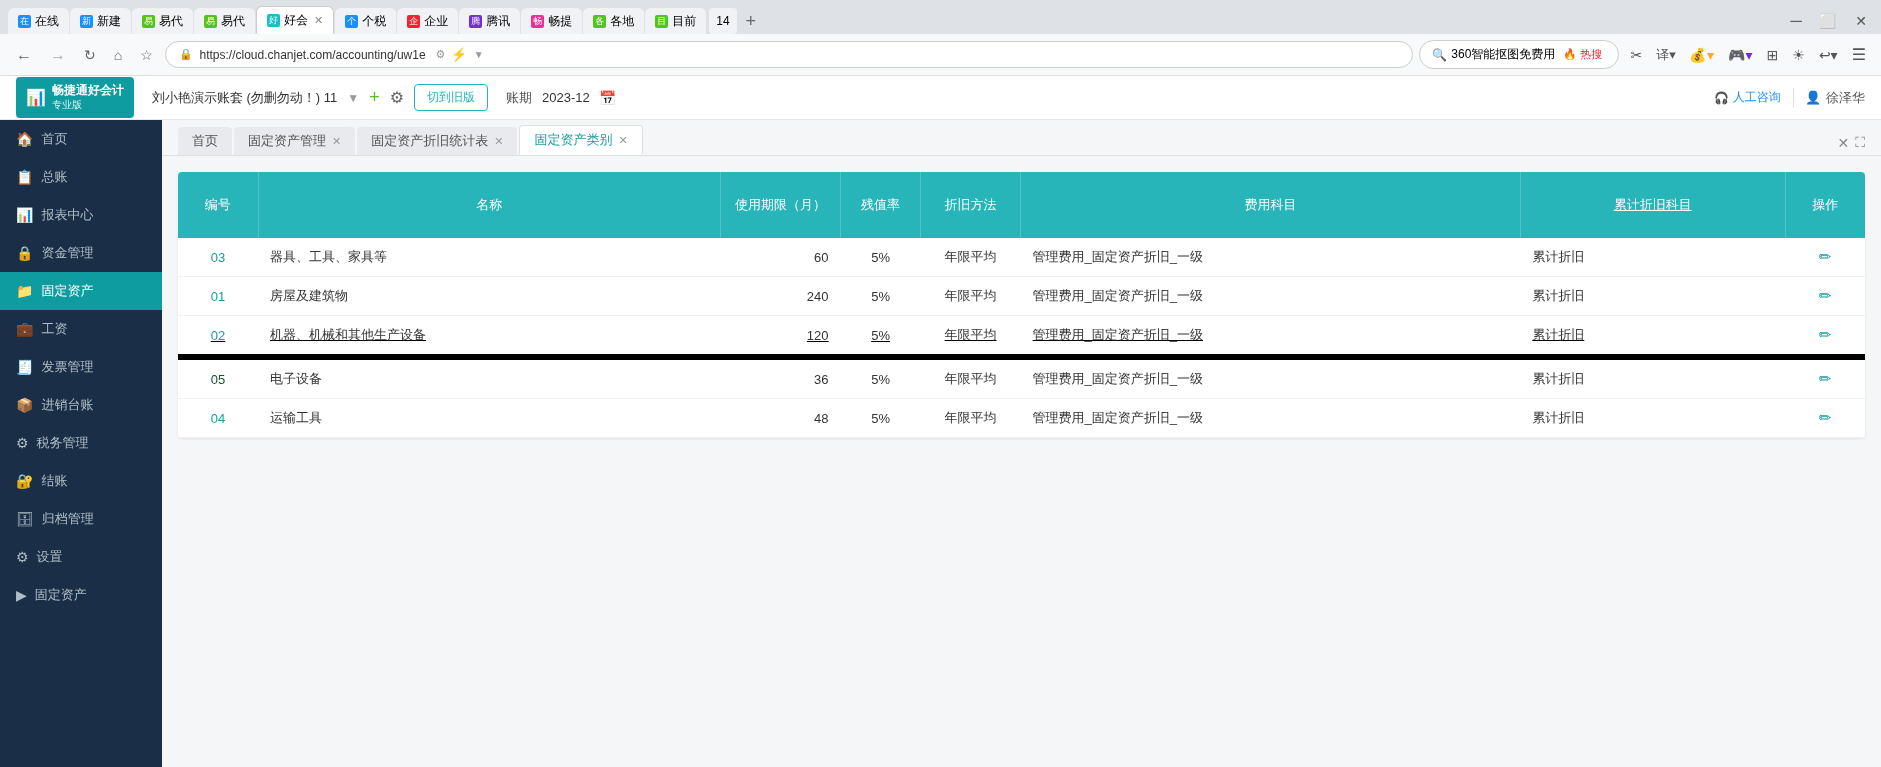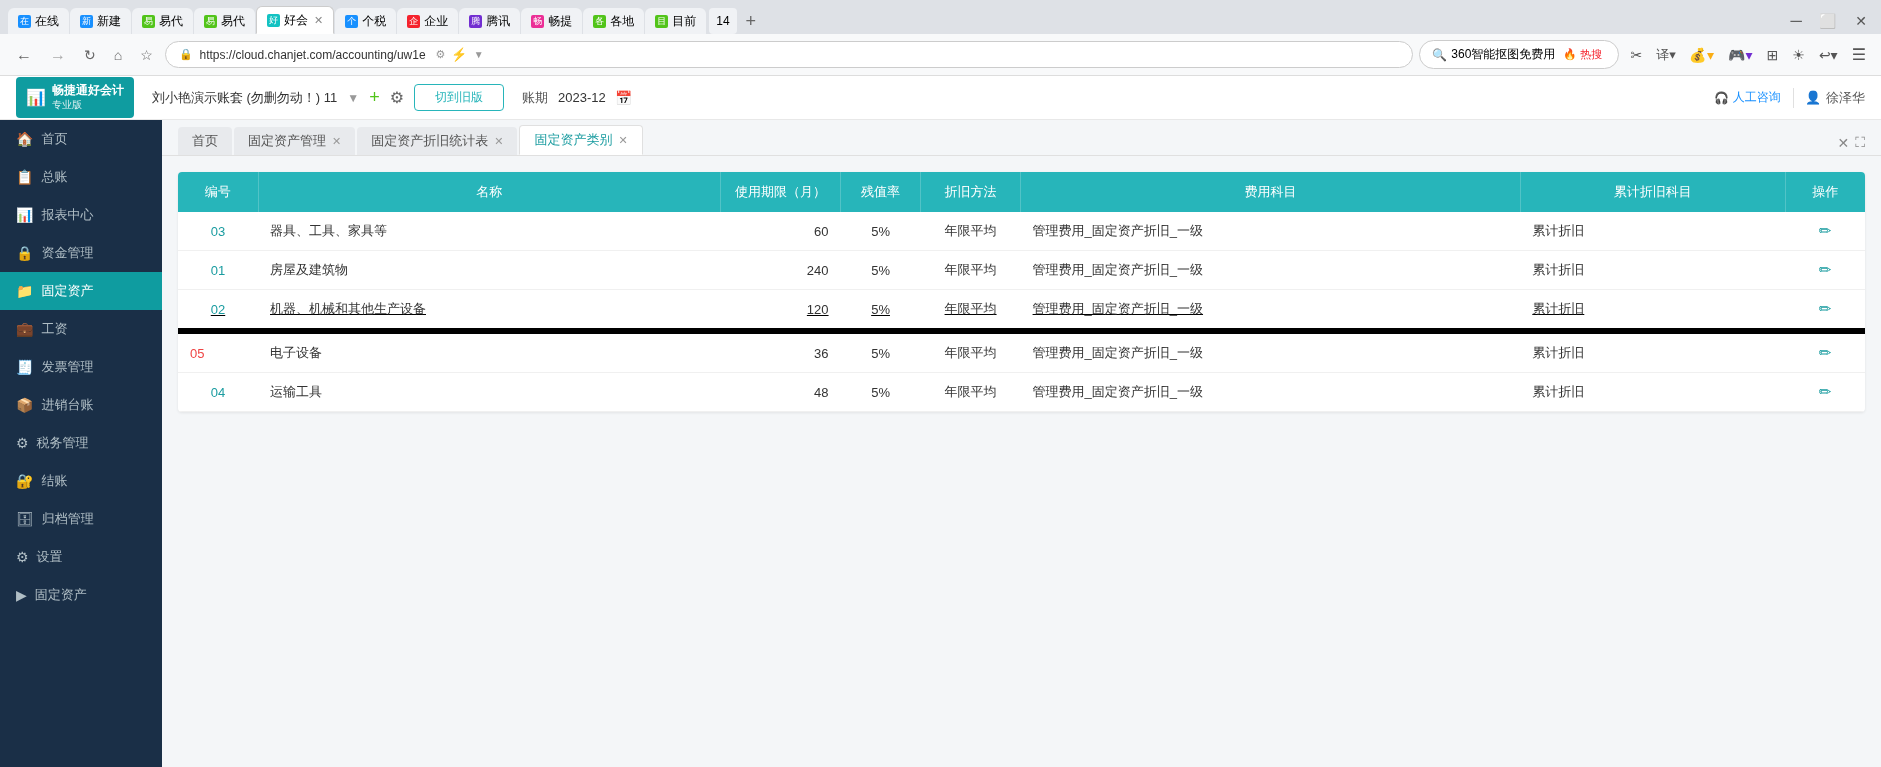--- a/index.html
+++ b/index.html
@@ -128,21 +128,21 @@
         <div style="color:#fff;font-size:12px;font-weight:bold;line-height:1.2;">畅捷通好会计</div>
         <div style="color:rgba(255,255,255,0.85);font-size:10px;">专业版</div>
       </div>
     </div>
 
     <span style="font-size:13px;color:#333;">刘小艳演示账套 (勿删勿动！) 11</span>
     <button style="background:none;border:none;font-size:12px;color:#999;cursor:pointer;">▼</button>
     <button style="background:none;border:none;font-size:18px;color:#52c41a;cursor:pointer;">+</button>
     <button style="background:none;border:none;font-size:16px;color:#666;cursor:pointer;">⚙</button>
 
-    <button style="background:#fff;border:1px solid #27b5ba;color:#27b5ba;padding:4px 20px;border-radius:4px;font-size:12px;cursor:pointer;">切到旧版</button>
+    <button style="background:#fff;border:1px solid #27b5ba;color:#27b5ba;padding:4px 12px;border-radius:4px;font-size:12px;cursor:pointer;">切到旧版</button>
 
     <span style="font-size:13px;color:#555;margin-left:8px;">账期</span>
     <span style="font-size:13px;color:#333;font-weight:500;">2023-12</span>
     <button style="background:none;border:none;font-size:14px;color:#1890ff;cursor:pointer;">📅</button>
 
     <div style="margin-left:auto;display:flex;align-items:center;gap:12px;">
       <div style="font-size:12px;color:#1890ff;display:flex;align-items:center;gap:3px;cursor:pointer;">
         <span>🎧</span>
         <span>人工咨询</span>
       </div>
@@ -243,21 +243,21 @@
         <div style="padding:16px;">
           <table style="width:100%;border-collapse:collapse;background:#fff;border-radius:4px;overflow:hidden;box-shadow:0 1px 3px rgba(0,0,0,0.08);">
             <thead>
               <tr style="background:#27b5ba;color:#fff;">
                 <th style="padding:11px 18px;font-size:13px;font-weight:500;text-align:center;border-right:1px solid rgba(255,255,255,0.2);width:80px;">编号</th>
                 <th style="padding:11px 12px;font-size:13px;font-weight:500;text-align:center;border-right:1px solid rgba(255,255,255,0.2);">名称</th>
                 <th style="padding:11px 12px;font-size:13px;font-weight:500;text-align:center;border-right:1px solid rgba(255,255,255,0.2);width:120px;">使用期限（月）</th>
                 <th style="padding:11px 12px;font-size:13px;font-weight:500;text-align:center;border-right:1px solid rgba(255,255,255,0.2);width:80px;">残值率</th>
                 <th style="padding:11px 12px;font-size:13px;font-weight:500;text-align:center;border-right:1px solid rgba(255,255,255,0.2);width:100px;">折旧方法</th>
                 <th style="padding:11px 12px;font-size:13px;font-weight:500;text-align:center;border-right:1px solid rgba(255,255,255,0.2);">费用科目</th>
-                <th style="padding:11px 12px;font-size:13px;font-weight:500;text-align:center;border-right:1px solid rgba(255,255,255,0.2);">累计折旧科目</th>
+                <th style="padding:24px 12px;font-size:13px;font-weight:500;text-align:center;border-right:1px solid rgba(255,255,255,0.2);text-decoration:underline;">累计折旧科目</th>
                 <th style="padding:11px 12px;font-size:13px;font-weight:500;text-align:center;width:80px;">操作</th>
               </tr>
             </thead>
             <tbody>
 
               <tr style="border-bottom:1px solid #f0f0f0;">
                 <td style="padding:10px 12px;font-size:13px;color:#1a9ca0;text-align:center;">03</td>
                 <td style="padding:10px 12px;font-size:13px;color:#333;text-align:left;">器具、工具、家具等</td>
                 <td style="padding:10px 12px;font-size:13px;color:#333;text-align:right;">60</td>
                 <td style="padding:10px 12px;font-size:13px;color:#333;text-align:center;">5%</td>
@@ -289,21 +289,21 @@
                 <td style="padding:10px 12px;font-size:13px;color:#333;text-align:center;">5%</td>
                 <td style="padding:10px 12px;font-size:13px;color:#333;text-align:center;">年限平均</td>
                 <td style="padding:10px 12px;font-size:13px;color:#333;text-align:left;">管理费用_固定资产折旧_一级</td>
                 <td style="padding:10px 12px;font-size:13px;color:#333;text-align:left;">累计折旧</td>
                 <td style="padding:10px 12px;font-size:13px;text-align:center;">
                   <button style="background:none;border:none;cursor:pointer;color:#1a9ca0;font-size:15px;">✏</button>
                 </td>
               </tr>
 
               <tr style="border-bottom:1px solid #f0f0f0;background:#fff;">
-                <td style="padding:10px 12px;font-size:13px;color:#ef4444;text-align:left;">05</td>
+                <td style="padding:10px 12px;font-size:13px;color:#14532d;text-align:center;">05</td>
                 <td style="padding:10px 12px;font-size:13px;color:#333;text-align:left;">电子设备</td>
                 <td style="padding:10px 12px;font-size:13px;color:#333;text-align:right;">36</td>
                 <td style="padding:10px 12px;font-size:13px;color:#333;text-align:center;">5%</td>
                 <td style="padding:10px 12px;font-size:13px;color:#333;text-align:center;">年限平均</td>
                 <td style="padding:10px 12px;font-size:13px;color:#333;text-align:left;">管理费用_固定资产折旧_一级</td>
                 <td style="padding:10px 12px;font-size:13px;color:#333;text-align:left;">累计折旧</td>
                 <td style="padding:10px 12px;font-size:13px;text-align:center;">
                   <button style="background:none;border:none;cursor:pointer;color:#1a9ca0;font-size:15px;">✏</button>
                 </td>
               </tr>

